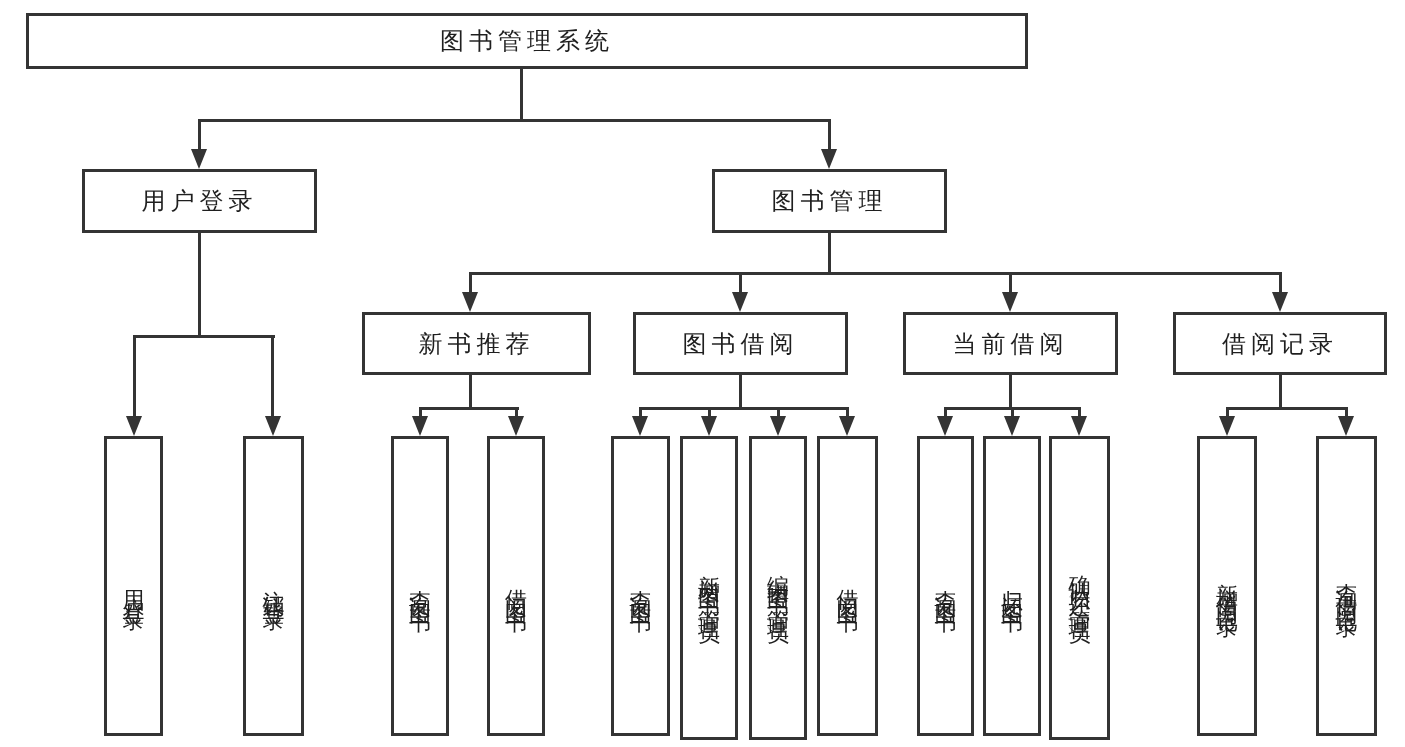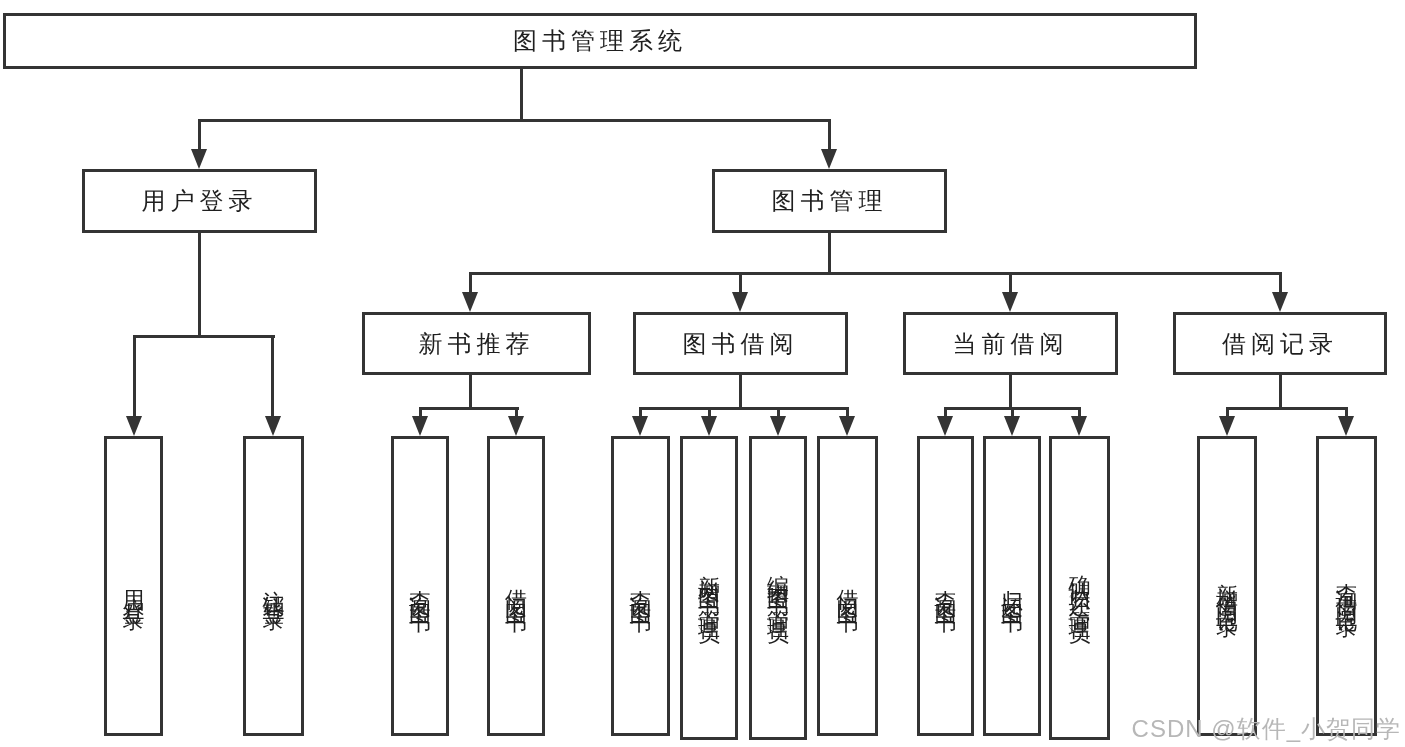--- a/index.html
+++ b/index.html
@@ -17,21 +17,21 @@
   .ar{position:absolute;width:0;height:0;border-left:8px solid transparent;
       border-right:8px solid transparent;border-top:20px solid #343434;}
   .watermark{position:absolute;right:4px;bottom:2px;color:#b7b7b7;font-size:24px;
              letter-spacing:1px;white-space:nowrap;}
 </style>
 </head>
 <body>
 
 <div class="canvas">
 
-  <div class="box" style="left:3px;top:13px;width:1194px;height:56px;">
+  <div class="box" style="left:26px;top:13px;width:1002px;height:56px;">
     <span>图书管理系统</span>
   </div>
 
   <div class="box" style="left:82px;top:169px;width:235px;height:64px;">
     <span>用户登录</span>
   </div>
   <div class="box" style="left:712px;top:169px;width:235px;height:64px;">
     <span>图书管理</span>
   </div>
 
@@ -144,15 +144,14 @@
   <div class="vl" style="left:1078px;top:407px;height:12px;"></div>
   <div class="ar" style="left:1071px;top:416px;"></div>
 
   <div class="vl" style="left:1279px;top:375px;height:34px;"></div>
   <div class="hl" style="left:1226px;top:407px;width:121px;"></div>
   <div class="vl" style="left:1226px;top:407px;height:12px;"></div>
   <div class="ar" style="left:1219px;top:416px;"></div>
   <div class="vl" style="left:1345px;top:407px;height:12px;"></div>
   <div class="ar" style="left:1338px;top:416px;"></div>
 
-  <div class="watermark">CSDN @软件_小贺同学</div>
 
 </div>
 
 </body></html>

